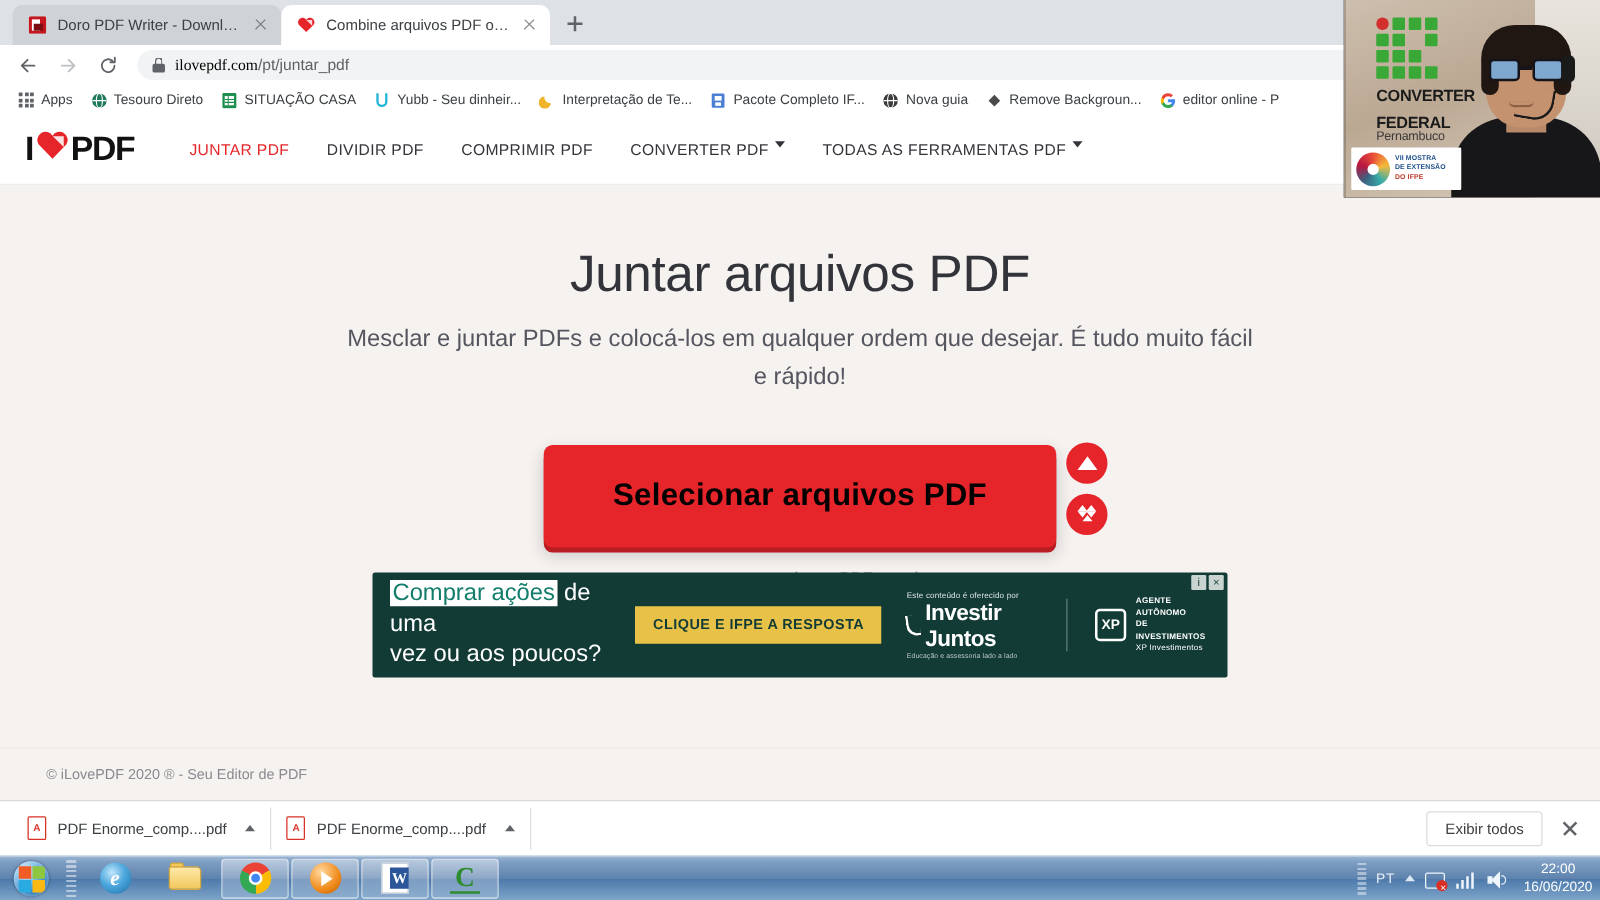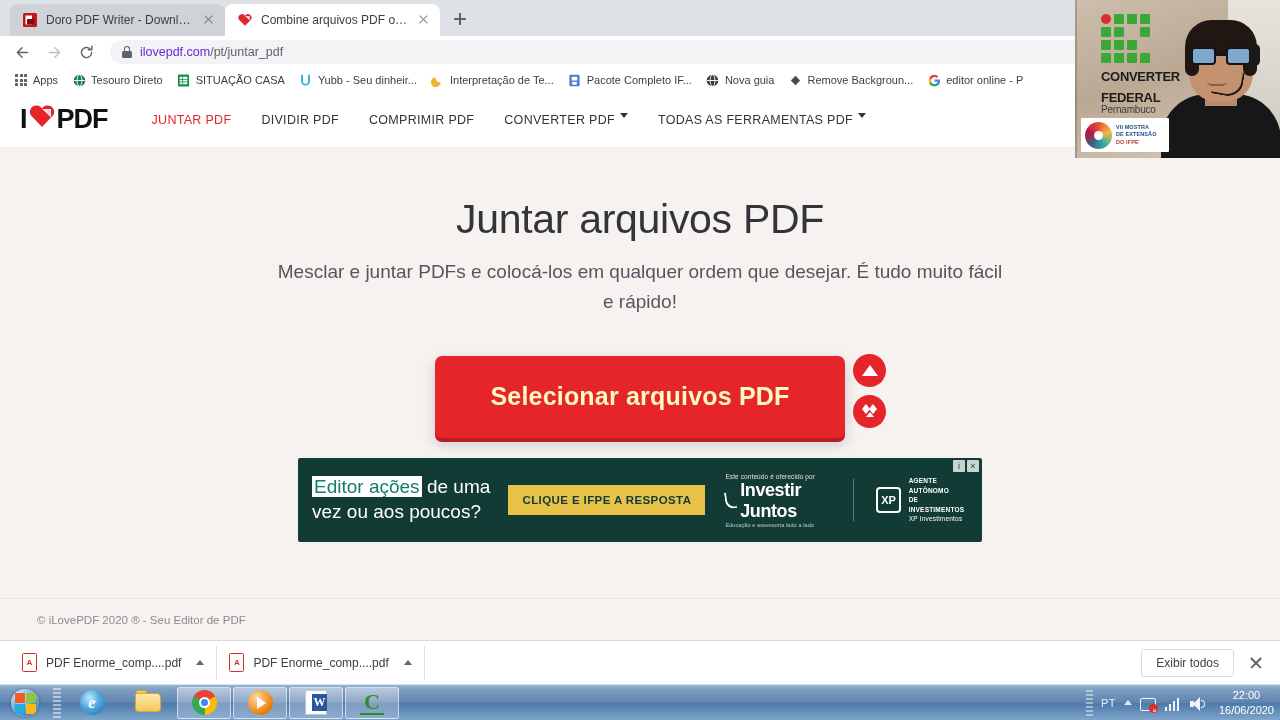--- a/index.html
+++ b/index.html
@@ -36,21 +36,21 @@
   .toolbar { height:32px; background:#fff; display:flex; align-items:center; padding:0 8px; gap:4px; }
   .navbtn { width:28px; height:28px; display:flex; align-items:center; justify-content:center; color:#5f6368; }
   .navbtn.dim { color:#bdc1c6; }
   .omnibox {
     flex:1; height:24px; background:#f1f3f4; border-radius:13px; display:flex; align-items:center;
     padding:0 12px; margin-left:6px; gap:8px; font-size:12.5px; color:#202124;
   }
   .lock { width:10px; height:12px; position:relative; flex:0 0 10px; }
   .lock-body { position:absolute; bottom:0; left:0; width:10px; height:7px; background:#5f6368; border-radius:1.5px; }
   .lock-shackle { position:absolute; top:0; left:2px; width:6px; height:6px; border:1.5px solid #5f6368; border-bottom:none; border-radius:3px 3px 0 0; }
-  .url-host { color:#6d28d9; }
+  .url-host { color:#000000;font-family:Liberation Serif, serif; }
   .url-path { color:#5f6368; }
 
   .bookmarks { height:24px; background:#fff; display:flex; align-items:center; padding:0 8px; gap:2px; overflow:hidden; }
   .bm { display:flex; align-items:center; gap:5px; padding:2px 6px; font-size:11px; color:#3c4043; white-space:nowrap; border-radius:4px; }
   .bm-ico { width:14px; height:14px; flex:0 0 14px; display:flex; align-items:center; justify-content:center; font-size:10px; }
   .apps-grid { display:grid; grid-template-columns:repeat(3,3px); grid-template-rows:repeat(3,3px); gap:1.5px; }
   .apps-grid i { display:block; width:3px; height:3px; background:#5f6368; border-radius:.5px; }
 
   
   .page { position:absolute; left:0; top:92px; width:1280px; height:548px; background:#f5f2f0; overflow:hidden; }
@@ -78,21 +78,21 @@
   .login { font-size:13px; color:#33333a; }
 
   .hero { text-align:center; padding-top:48px; }
   .hero h1 { font-size:41px; font-weight:400; color:#33333a; letter-spacing:-.3px; }
   .hero p { font-size:19px; color:#55555f; line-height:1.6; margin-top:14px; max-width:740px; margin-left:auto; margin-right:auto; font-weight:300; }
 
   .cta-wrap { position:relative; width:100%; display:flex; justify-content:center; margin-top:38px; }
   .cta-inner { position:relative; display:flex; align-items:center; }
   .cta-btn {
     width:410px; height:82px; background:#e5252a; border:none; border-radius:7px;
-    color:#fef9c3; font-size:25px; font-weight:bold; letter-spacing:.2px; cursor:pointer;
+    color:#000000; font-size:25px; font-weight:bold; letter-spacing:.2px; cursor:pointer;
     box-shadow:0 4px 0 #b81d21, 0 6px 14px rgba(0,0,0,.18);
     font-family:"Liberation Sans", sans-serif;
   }
   .cloud-col { position:absolute; left:418px; top:-2px; display:flex; flex-direction:column; gap:8px; }
   .cloud-btn {
     width:33px; height:33px; border-radius:50%; background:#e5252a; display:flex;
     align-items:center; justify-content:center; cursor:pointer;
   }
   .drive-tri { width:0; height:0; border-left:8px solid transparent; border-right:8px solid transparent; border-bottom:11px solid #fff; }
   .dropbox-ico { width:15px; height:14px; position:relative; }
@@ -501,21 +501,21 @@
 
   <div class="drophint">ou arraste e solte os PDFs aqui</div>
 
   <div class="ad">
     <div class="ad-ctrl">
       <span>i</span>
       <span>×</span>
     </div>
     <div class="ad-body">
       <div class="ad-head">
-        <span class="hl">Editor ações</span><span> de uma</span><br>
+        <span class="hl">Comprar ações</span><span> de uma</span><br>
         <span>vez ou aos poucos?</span>
       </div>
       <div class="ad-cta">CLIQUE E IFPE A RESPOSTA</div>
       <div class="ad-spon">
         <span class="ad-spon-top">Este conteúdo é oferecido por</span>
         <span class="ad-spon-mid">
           <span class="ad-hook"></span>
           <span class="ad-spon-name">Investir Juntos</span>
         </span>
         <span class="ad-spon-sub">Educação e assessoria lado a lado</span>

